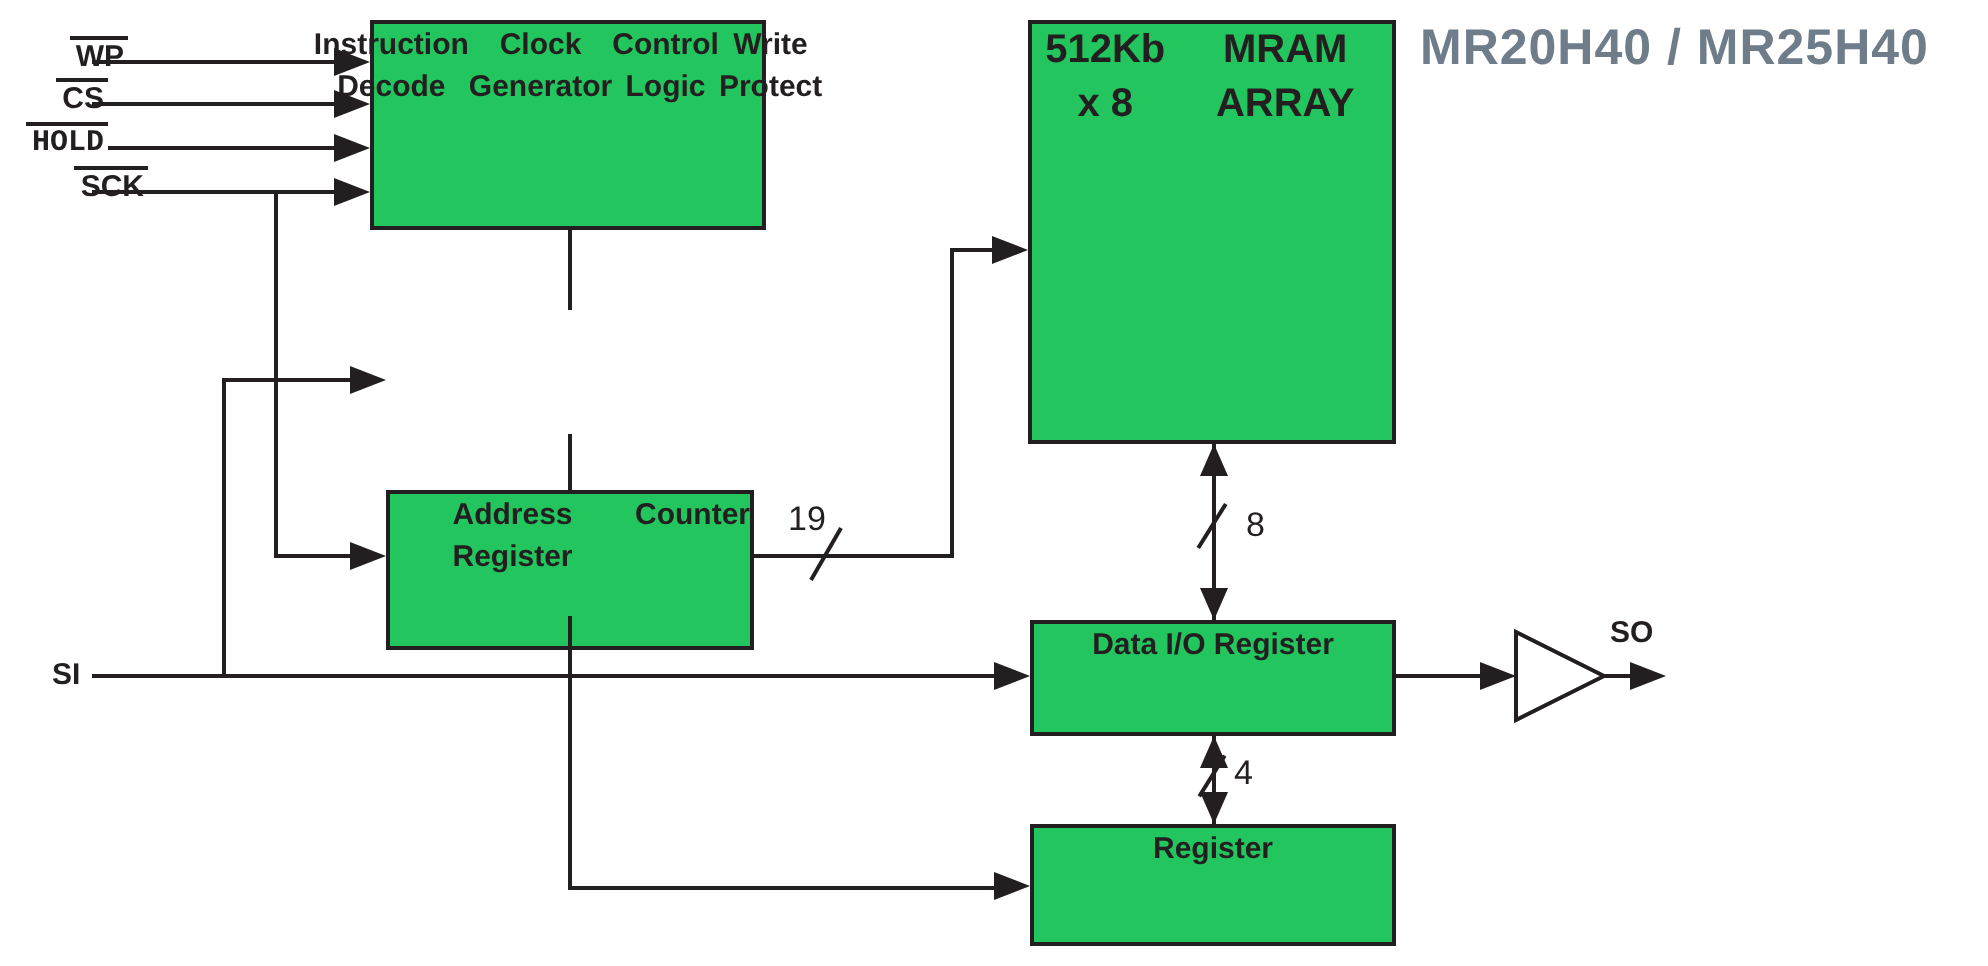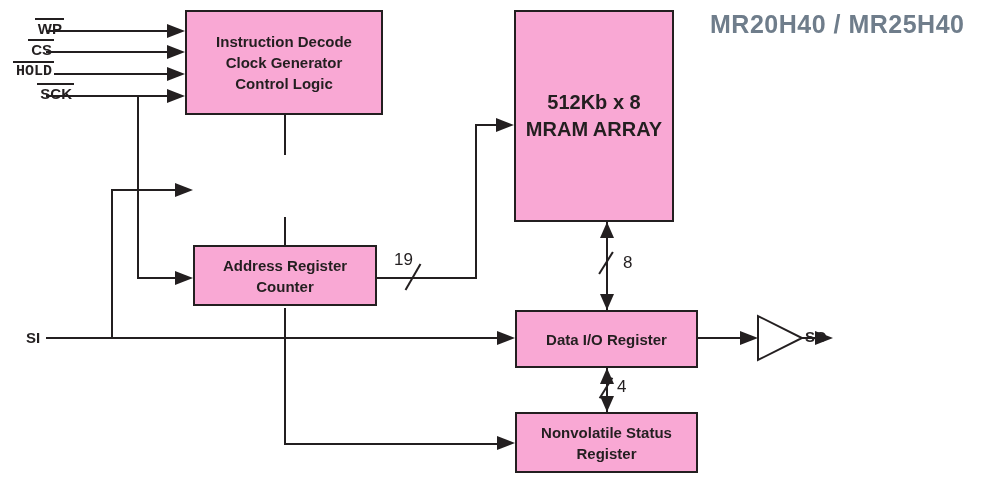--- a/index.html
+++ b/index.html
@@ -6,22 +6,22 @@
   .canvas {
     position:relative; width:994px; height:483px; background:#ffffff;
     font-family:"Liberation Sans", sans-serif; color:#231f20; overflow:hidden;
   }
   .title {
     position:absolute; left:710px; top:10px;
     font-size:25px; font-weight:bold; color:#6f7d8b; letter-spacing:0.5px;
     white-space:nowrap;
   }
   .box {
-    position:absolute; box-sizing:border-box; border:2px solid #231f20; background:#f9a8d4;
-    display:flex; flex-direction:column; align-items:center; justify-content:center;
+    position:absolute; box-sizing:border-box; border:2px solid #231f20; background:#22c55e;
+    display:flex; flex-direction:row; justify-content:center;
     text-align:center; font-weight:bold; font-size:15px; line-height:21px;
   }
   .box.big { font-size:20px; line-height:27px; }
   .line { position:absolute; background:#231f20; }
   .h { height:2px; } .v { width:2px; }
   .arr-r { position:absolute; width:0; height:0;
     border-top:7px solid transparent; border-bottom:7px solid transparent;
     border-left:18px solid #231f20; }
   .arr-u { position:absolute; width:0; height:0;
     border-left:7px solid transparent; border-right:7px solid transparent;
@@ -78,39 +78,39 @@
   <div class="arr-r" style="left:175px; top:183px;"></div>
 
   <div class="plain-label" style="left:26px; top:329px;">SI</div>
   <div class="line h" style="left:46px; top:337px; width:453px;"></div>
   <div class="arr-r" style="left:497px; top:331px;"></div>
 
   <div class="box" style="left:185px; top:10px; width:198px; height:105px;">
     <span>Instruction Decode</span>
     <span>Clock Generator</span>
     <span>Control Logic</span>
+    <span>Write Protect</span>
   </div>
 
 
-  <div class="box" style="left:193px; top:245px; width:184px; height:61px;">
+  <div class="box" style="left:193px; top:245px; width:184px; height:80px;">
     <span>Address Register</span>
     <span>Counter</span>
   </div>
 
-  <div class="box big" style="left:514px; top:10px; width:160px; height:212px;">
+  <div class="box big" style="left:514px; top:10px; width:184px; height:212px;">
     <span>512Kb x 8</span>
     <span>MRAM ARRAY</span>
   </div>
 
   <div class="box" style="left:515px; top:310px; width:183px; height:58px;">
     <span>Data I/O Register</span>
   </div>
 
   <div class="box" style="left:515px; top:412px; width:183px; height:61px;">
-    <span>Nonvolatile Status</span>
     <span>Register</span>
   </div>
 
   <div class="line v" style="left:284px; top:115px; height:40px;"></div>
   <div class="line v" style="left:284px; top:217px; height:28px;"></div>
 
   <div class="line v" style="left:284px; top:308px; height:137px;"></div>
   <div class="line h" style="left:284px; top:443px; width:215px;"></div>
   <div class="arr-r" style="left:497px; top:436px;"></div>
 
@@ -135,15 +135,15 @@
 
   <div class="line h" style="left:698px; top:337px; width:44px;"></div>
   <div class="arr-r" style="left:740px; top:331px;"></div>
 
   <svg class="tri-buf" style="left:757px; top:314px;" width="48" height="48">
     <polygon points="1,2 1,46 45,24" fill="#ffffff" stroke="#231f20" stroke-width="2"></polygon>
   </svg>
 
   <div class="line h" style="left:801px; top:337px; width:16px;"></div>
   <div class="arr-r" style="left:815px; top:331px;"></div>
-  <div class="plain-label" style="left:805px; top:328px;">SO</div>
+  <div class="plain-label" style="left:805px; top:308px;">SO</div>
 
 </div>
 
 </body></html>

